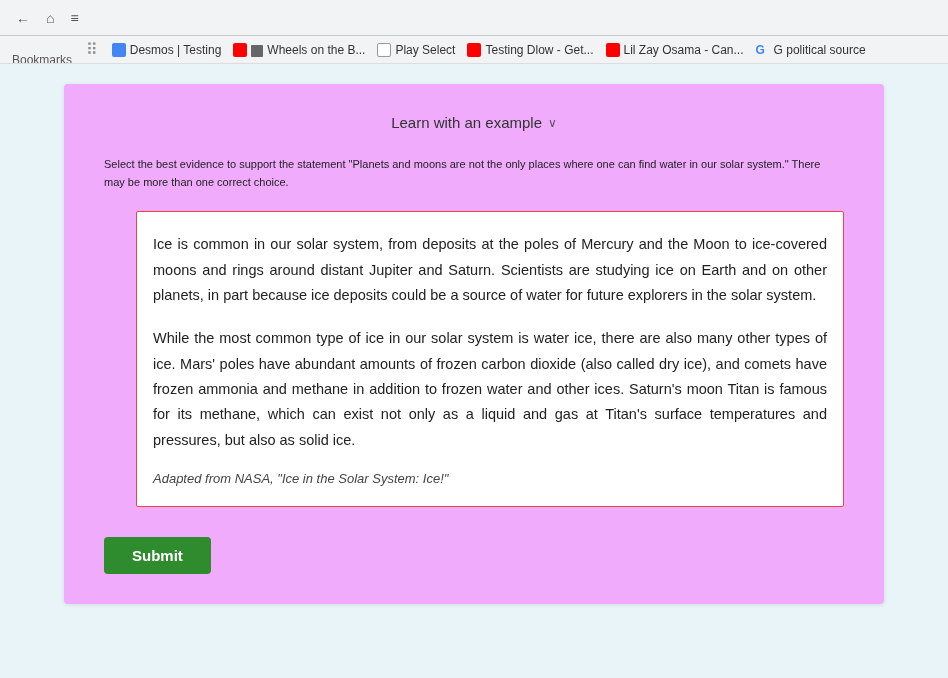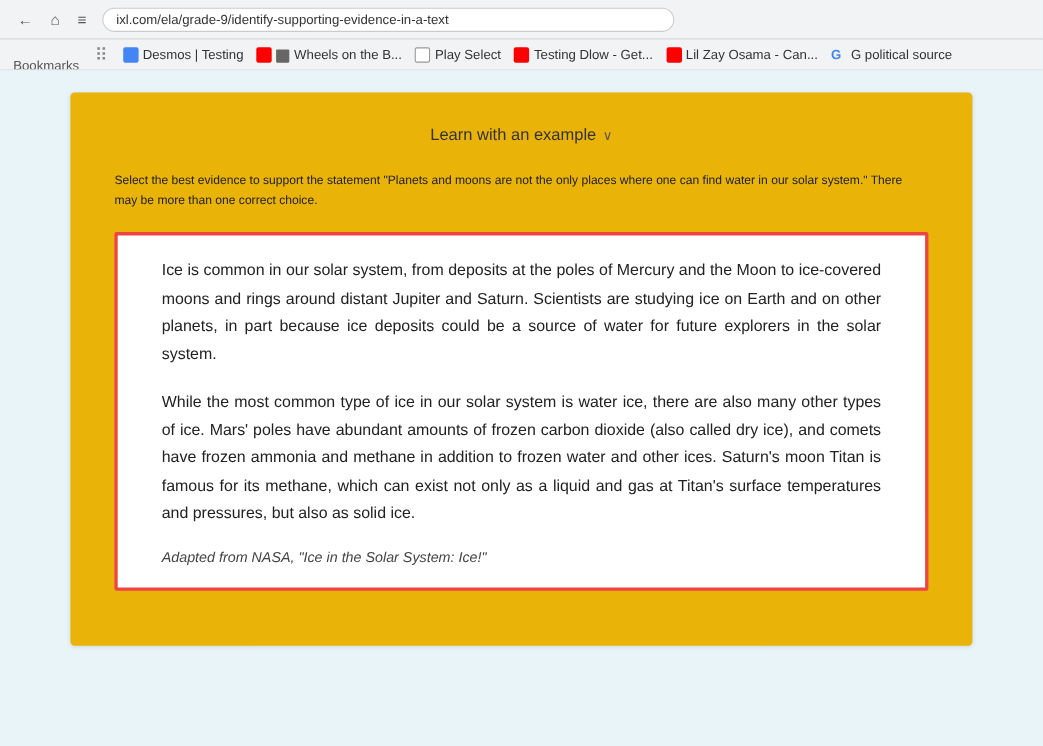--- a/index.html
+++ b/index.html
@@ -100,21 +100,21 @@
 
     
     .main-content {
       background: #e8f4f8;
       padding: 20px 0 40px 0;
       display: flex;
       justify-content: center;
     }
 
     .content-card {
-      background: #eab308;
+      background: #f0abfc;
       border-radius: 4px;
       width: 820px;
       padding: 30px 40px 30px 40px;
       box-shadow: 0 1px 4px rgba(0,0,0,0.1);
     }
 
     
     .learn-example-container {
       text-align: center;
       margin-bottom: 24px;
@@ -137,25 +137,26 @@
     
     .question-text {
       font-size: 11px;
       color: #222;
       line-height: 1.6;
       margin-bottom: 20px;
     }
 
     
     .passage-box {
-      border: 3px solid #ef4444;
-      border-radius: 2px;
-      padding: 20px 40px;
+      border: 1px solid #ef4444;
+      border-radius: 2px;
+      padding: 20px 16px;
       margin-bottom: 20px;
       background: white;
+      margin-left: 32px;
     }
     .passage-paragraph {
       font-size: 14.5px;
       color: #222;
       line-height: 1.75;
       text-align: justify;
       margin-bottom: 18px;
     }
     .passage-paragraph:last-of-type {
       margin-bottom: 0;
@@ -182,21 +183,20 @@
   </style>
 </head>
 <body>
 
 <div class="browser-bar">
   <div class="browser-controls">
     <button class="browser-btn">←</button>
     <button class="browser-btn">⌂</button>
     <button class="browser-btn">≡</button>
   </div>
-  <div class="address-bar">ixl.com/ela/grade-9/identify-supporting-evidence-in-a-text</div>
 </div>
 
 <div class="bookmarks-bar">
   <span class="bookmarks-label">Bookmarks</span>
   <span style="font-size:16px; color:#888; margin: 0 2px;">⠿</span>
 
   <div class="bookmark-item">
     <span class="bookmark-icon-desmos"></span>
     <span>Desmos | Testing</span>
   </div>
@@ -243,15 +243,16 @@
     <p class="question-text">Select the best evidence to support the statement "Planets and moons are not the only places where one can find water in our solar system." There may be more than one correct choice.</p>
 
     
     <div class="passage-box">
       <p class="passage-paragraph">Ice is common in our solar system, from deposits at the poles of Mercury and the Moon to ice-covered moons and rings around distant Jupiter and Saturn. Scientists are studying ice on Earth and on other planets, in part because ice deposits could be a source of water for future explorers in the solar system.</p>
       <p class="passage-paragraph">While the most common type of ice in our solar system is water ice, there are also many other types of ice. Mars' poles have abundant amounts of frozen carbon dioxide (also called dry ice), and comets have frozen ammonia and methane in addition to frozen water and other ices. Saturn's moon Titan is famous for its methane, which can exist not only as a liquid and gas at Titan's surface temperatures and pressures, but also as solid ice.</p>
       <p class="passage-citation">Adapted from NASA, "Ice in the Solar System: Ice!"</p>
     </div>
 
     
+    <button class="submit-btn">Submit</button>
 
   </div>
 </div>
 
 </body></html>

